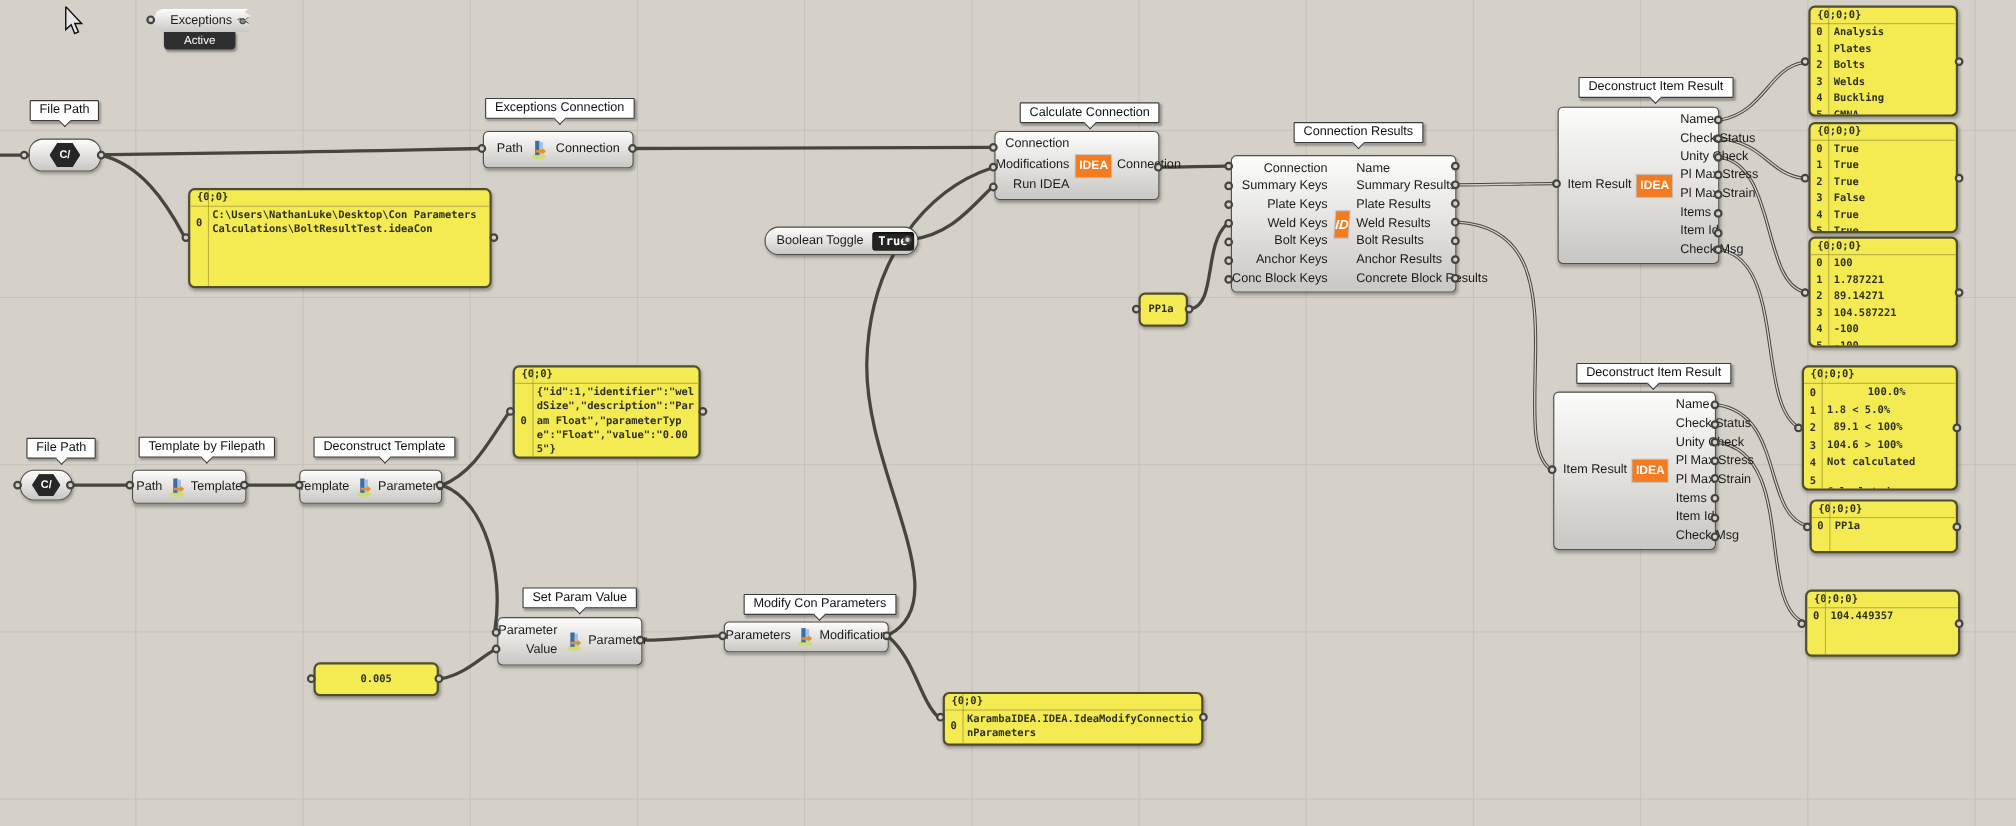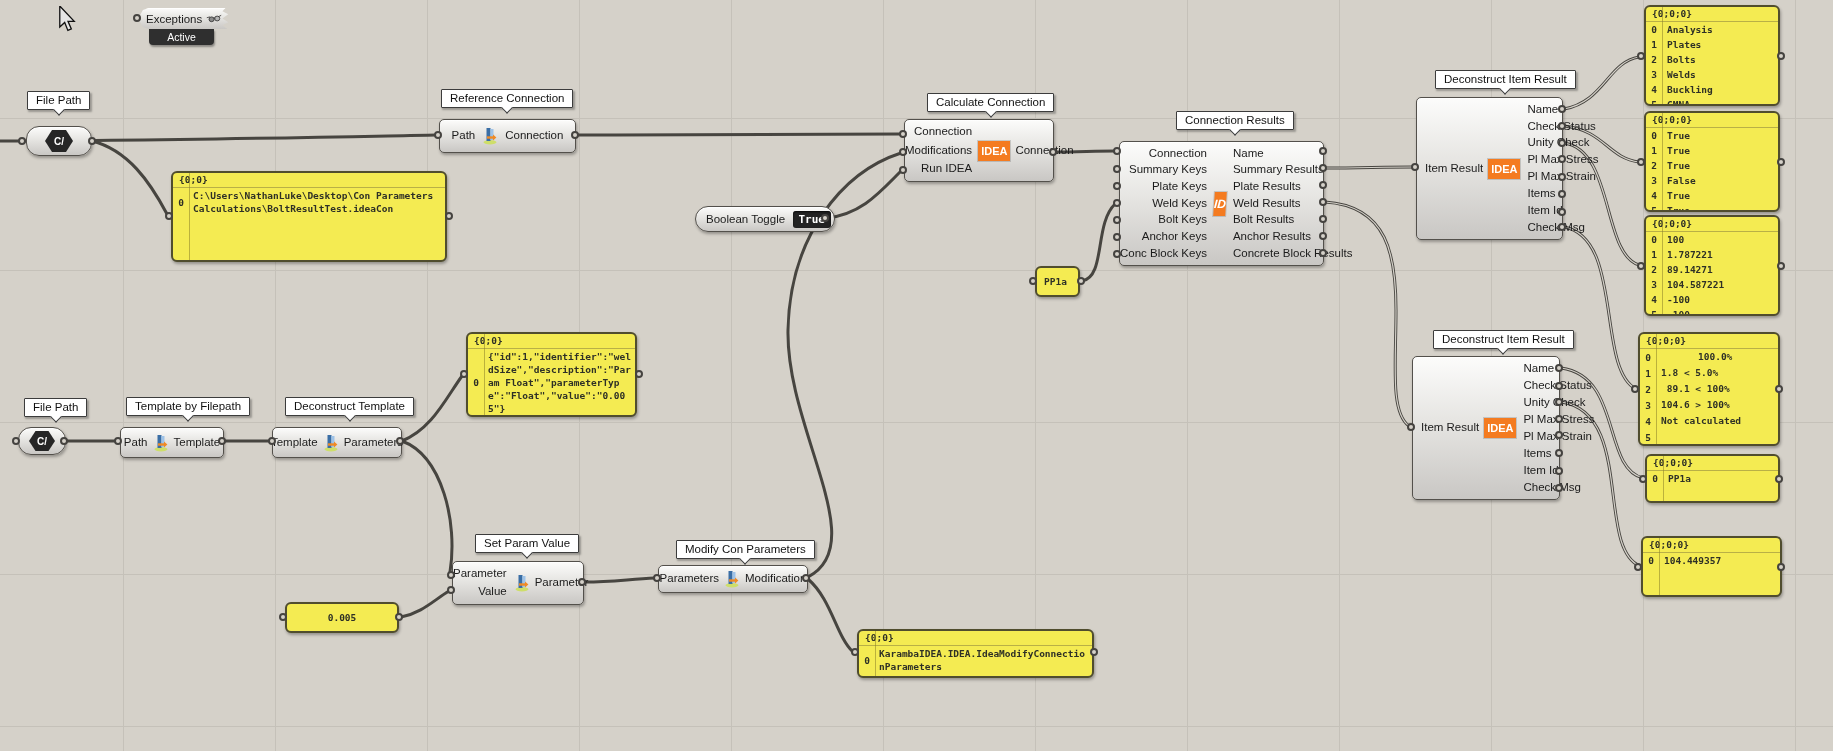--- a/index.html
+++ b/index.html
@@ -44,21 +44,21 @@
     font-weight:bold;font-style:italic;font-size:12px;transform:skewX(-4deg);box-shadow:0 0 0 1px rgba(0,0,0,.15);}
   .hex{display:inline-flex;align-items:center;justify-content:center;width:28px;height:22px;
     background:#262626;color:#fff;font-weight:bold;font-size:10px;
     clip-path:polygon(25% 0,75% 0,100% 50%,75% 100%,25% 100%,0 50%);}
   .toggle-val{background:#232323;color:#fff;font-family:"DejaVu Sans Mono",monospace;font-size:11px;font-weight:700;
     border-radius:3px;padding:2px 6px;margin-right:3px;box-shadow:inset 0 1px 2px rgba(0,0,0,.8);}
   .tab-active{position:absolute;z-index:2;background:#2f2f2f;color:#fff;font-size:10.5px;text-align:center;
     border-radius:0 0 4px 4px;box-shadow:1px 2px 2px rgba(0,0,0,.35);line-height:16px;}
   .bicon{width:18px;height:18px;flex:0 0 18px;margin:0 6px;}
   .exc{clip-path:polygon(0 35%,3% 10%,9% 0,88% 0,85% 15%,91% 30%,85% 50%,91% 68%,85% 82%,90% 100%,9% 100%,3% 90%,0 65%);
-    border:none;border-radius:0;}
+    border:none;border-radius:0;justify-content:flex-end;}
 </style>
 </head>
 <body>
 
 <div id="canvas">
 
   <svg id="wires" width="1833" height="751">
     <defs>
       <path id="t15" d="M1325,168 C1360,168 1382,167 1413,167"></path>
       <path id="t16" d="M1325,202 C1388,206 1396,256 1396,310 C1396,364 1390,412 1409,426"></path>
@@ -135,21 +135,21 @@
   <div class="panel" style="left:171px;top:171px;width:276px;height:91px;">
     <div class="phead">{0;0}</div>
     <div class="prow">
       <span class="pidx">0</span>
       <span class="ptxt">C:\Users\NathanLuke\Desktop\Con Parameters Calculations\BoltResultTest.ideaCon</span>
     </div>
   </div>
   <span class="nub" style="left:165px;top:212px;"></span>
   <span class="nub" style="left:445px;top:212px;"></span>
 
-  <div class="tip" style="left:441px;top:89px;"><span>Reference Connection</span></div>
+  <div class="tip" style="left:441px;top:89px;"><span>Exceptions Connection</span></div>
   <div class="comp" style="left:439px;top:119px;width:135px;height:32px;justify-content:center;">
     <span class="port">Path</span>
     <svg class="bicon" viewBox="0 0 18 18">
       <ellipse cx="9" cy="15.3" rx="6.5" ry="2.2" fill="#cede6a"></ellipse>
       <rect x="5.5" y="1" width="4" height="13" fill="#3a6ea5"></rect>
       <rect x="9.5" y="2" width="3" height="11" fill="#9fc3e8"></rect>
       <path d="M6 10.5 h7" stroke="#f08a24" stroke-width="2.4"></path>
       <path d="M12 7.6 l3.4 2.9 l-3.4 2.9 Z" fill="#f08a24"></path>
     </svg>
     <span class="port">Connection</span>

